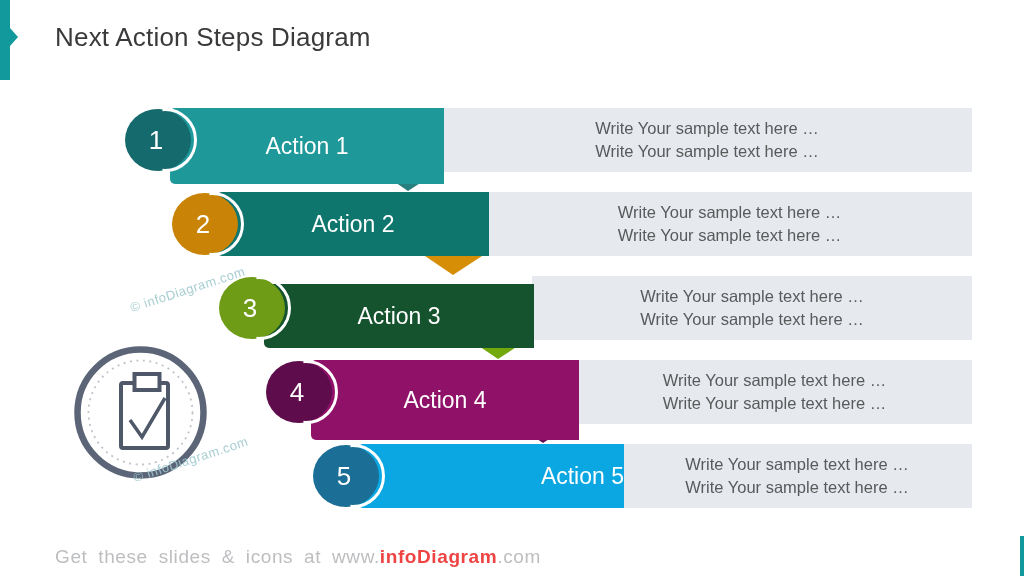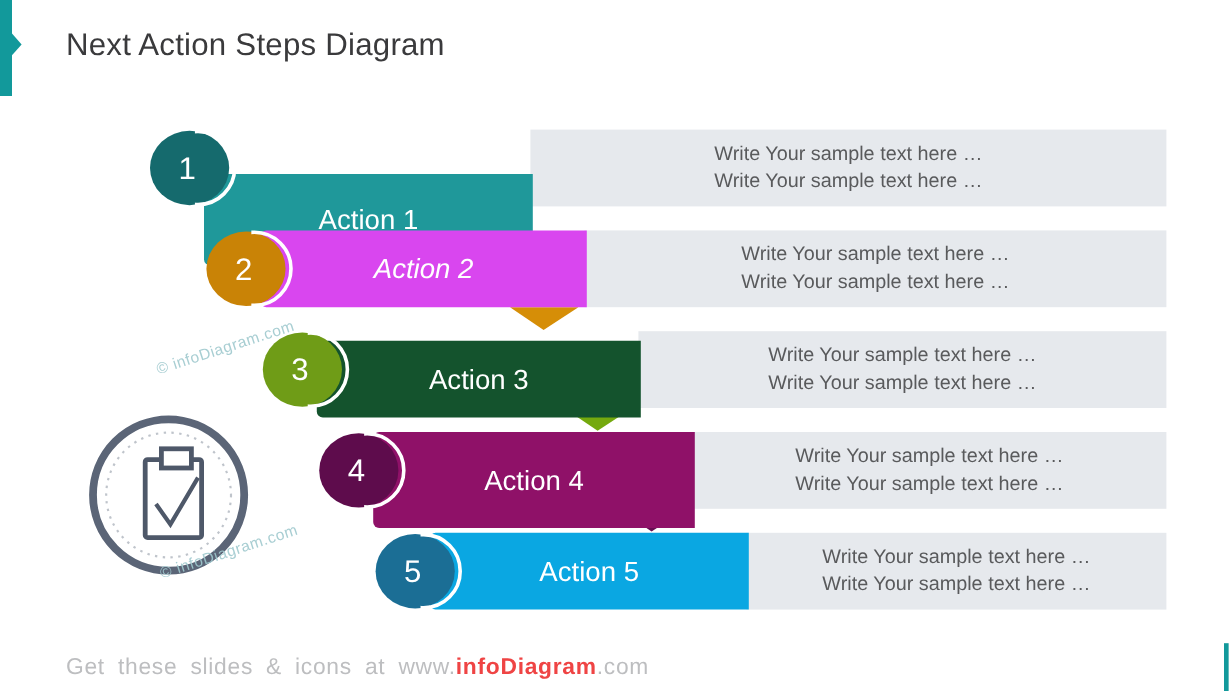--- a/index.html
+++ b/index.html
@@ -49,34 +49,34 @@
 <div class="accent-arrow" style="border-left: 8px solid rgb(18, 153, 155);"></div>
 
 <div class="slide-title">Next Action Steps Diagram</div>
 
 <div id="diagram">
     <div class="row-el desc-box" style="left: 442px; top: 108px; width: 530px; height: 64px; background: rgb(230, 233, 237); color: rgb(89, 90, 92);">
       <div class="desc-line">Write Your sample text here …</div>
       <div class="desc-line">Write Your sample text here …</div>
     </div>
     <div class="row-el arrow-down" style="left: 380px; top: 172px; border-top: 19px solid rgb(39, 128, 126);"></div>
-    <div class="row-el banner" style="left: 170px; top: 108px; width: 274px; height: 76px; background: rgb(31, 152, 154); margin-top: 37px;">
+    <div class="row-el banner" style="left: 170px; top: 108px; width: 274px; height: 76px; background: rgb(31, 152, 154);">
       <span>Action 1</span>
     </div>
     <div class="row-el badge" style="left: 125px; top: 108px;">
       <div class="badge-fill" style="background: rgb(21, 106, 109);"></div>
       <div class="badge-ring"></div>
       <span class="badge-num">1</span>
     </div>
     <div class="row-el desc-box" style="left: 487px; top: 192px; width: 485px; height: 64px; background: rgb(230, 233, 237); color: rgb(89, 90, 92);">
       <div class="desc-line">Write Your sample text here …</div>
       <div class="desc-line">Write Your sample text here …</div>
     </div>
     <div class="row-el arrow-down" style="left: 425px; top: 256px; border-top: 19px solid rgb(214, 142, 7);"></div>
-    <div class="row-el banner" style="left: 217px; top: 192px; width: 272px; height: 64px; background: #d946ef; font-style: italic;">
+    <div class="row-el banner" style="left: 217px; top: 192px; width: 272px; height: 64px; background: #0f766e;">
       <span>Action 2</span>
     </div>
     <div class="row-el badge" style="left: 172px; top: 192px;">
       <div class="badge-fill" style="background: rgb(201, 131, 6);"></div>
       <div class="badge-ring"></div>
       <span class="badge-num">2</span>
     </div>
     <div class="row-el desc-box" style="left: 532px; top: 276px; width: 440px; height: 64px; background: rgb(230, 233, 237); color: rgb(89, 90, 92);">
       <div class="desc-line">Write Your sample text here …</div>
       <div class="desc-line">Write Your sample text here …</div>
@@ -100,21 +100,21 @@
     </div>
     <div class="row-el badge" style="left: 266px; top: 360px;">
       <div class="badge-fill" style="background: rgb(94, 12, 76);"></div>
       <div class="badge-ring"></div>
       <span class="badge-num">4</span>
     </div>
     <div class="row-el desc-box" style="left: 622px; top: 444px; width: 350px; height: 64px; background: rgb(230, 233, 237); color: rgb(89, 90, 92);">
       <div class="desc-line">Write Your sample text here …</div>
       <div class="desc-line">Write Your sample text here …</div>
     </div>
-    <div class="row-el banner" style="left: 358px; top: 444px; width: 266px; height: 64px; background: rgb(10, 167, 226);">
+    <div class="row-el banner" style="left: 358px; top: 444px; width: 266px; height: 64px; background: rgb(10, 167, 226); justify-content: flex-end;">
       <span>Action 5</span>
     </div>
     <div class="row-el badge" style="left: 313px; top: 444px;">
       <div class="badge-fill" style="background: rgb(27, 110, 149);"></div>
       <div class="badge-ring"></div>
       <span class="badge-num">5</span>
     </div>
   </div>
 
 <svg class="task-icon" width="141" height="141" viewBox="0 0 141 141">

